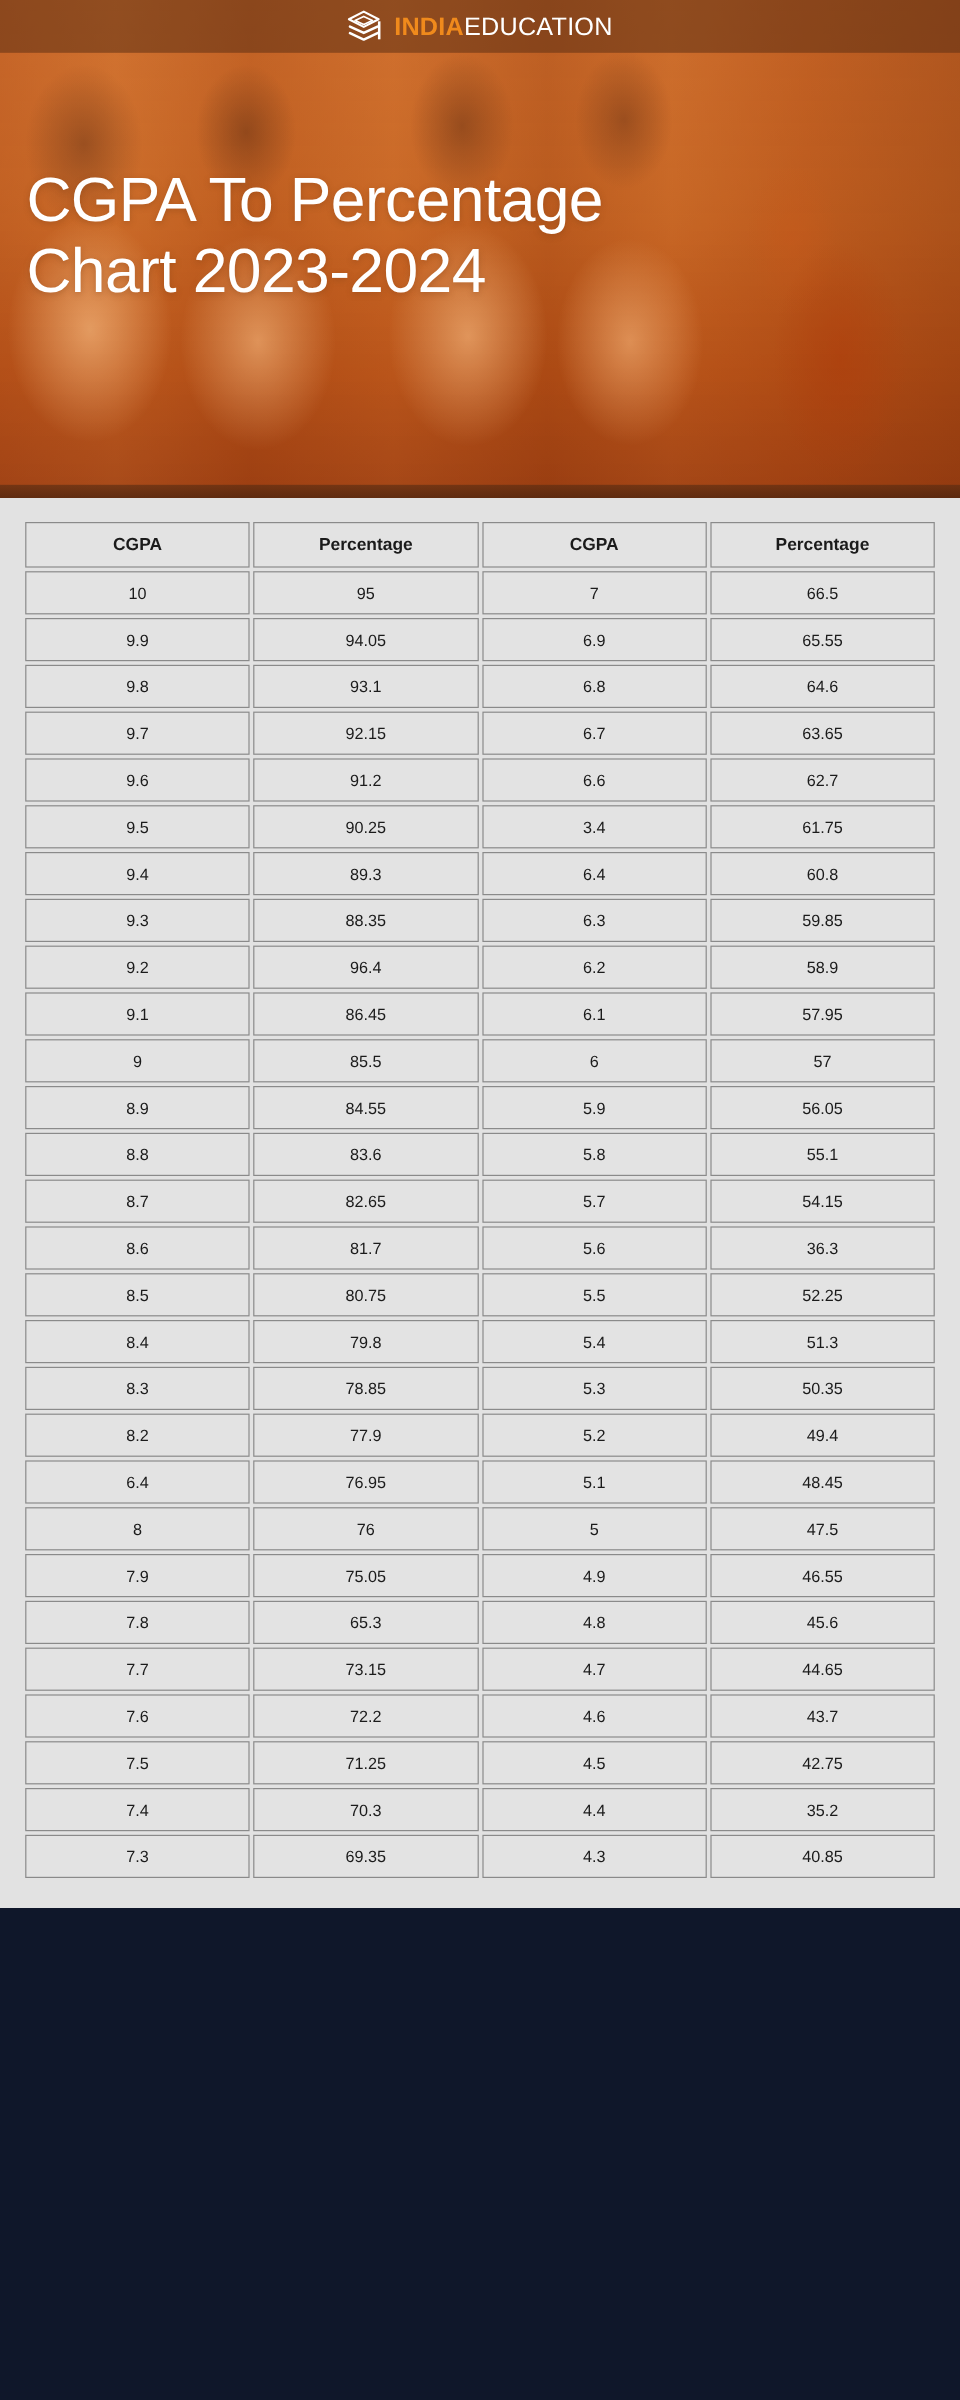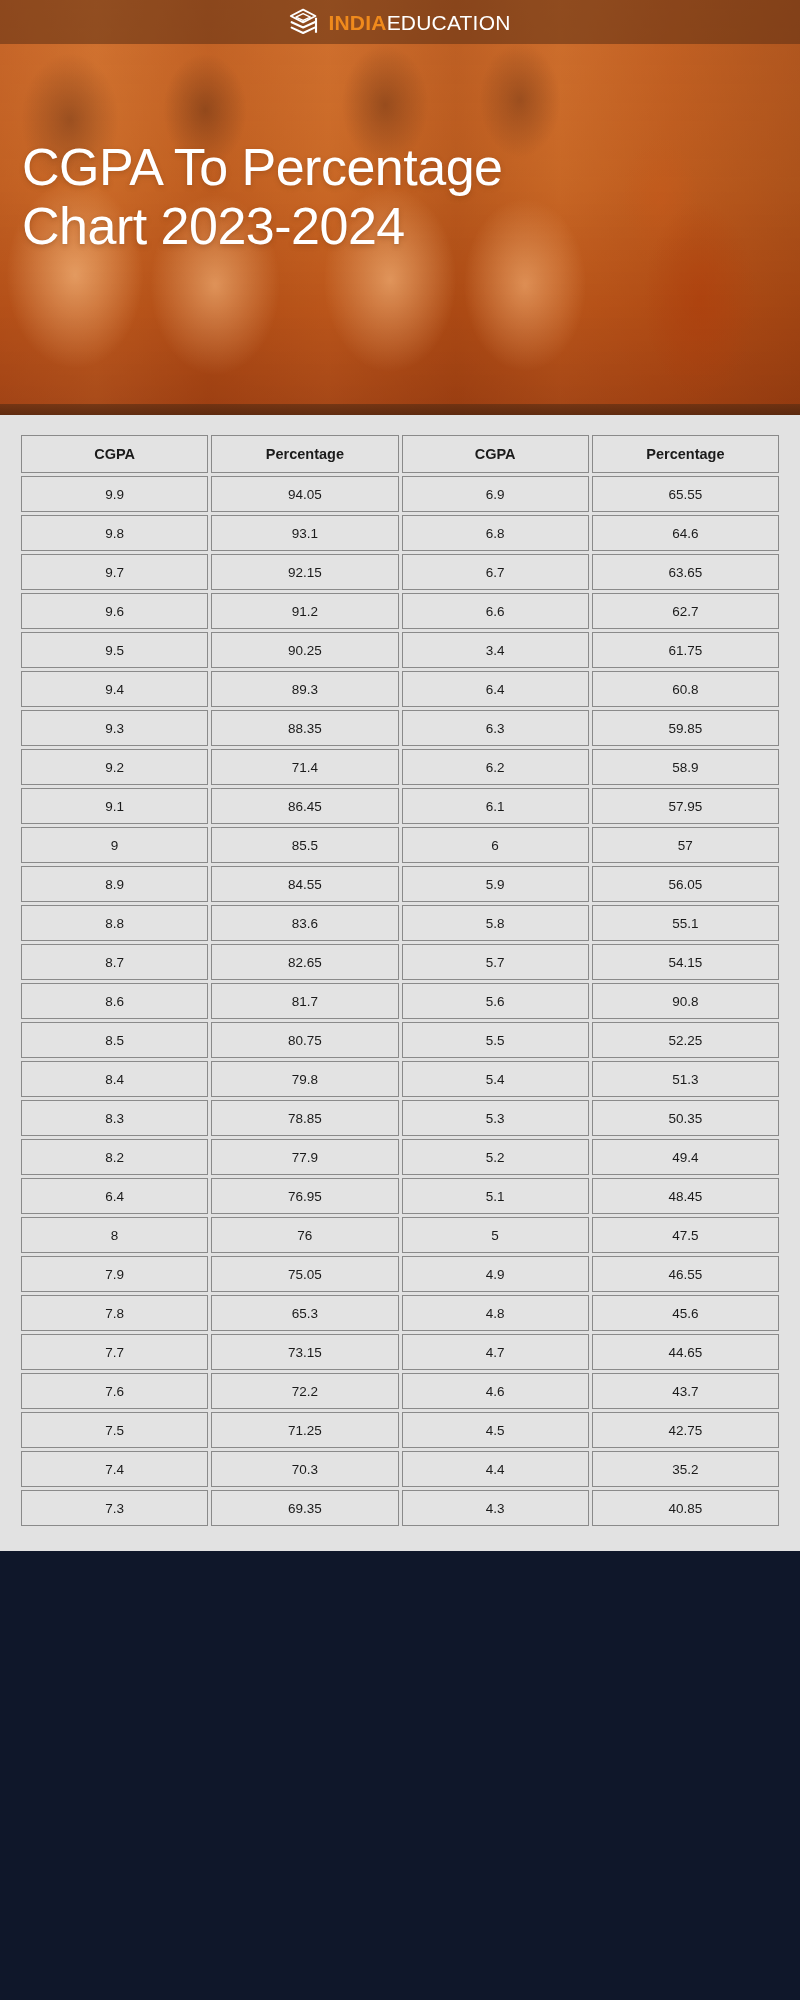--- a/index.html
+++ b/index.html
@@ -197,20 +197,26 @@
       <thead>
         <tr id="header-row">
             <th>CGPA</th>
             <th>Percentage</th>
             <th>CGPA</th>
             <th>Percentage</th>
           </tr>
       </thead>
       <tbody id="table-body">
           <tr>
+            <td>10</td>
+            <td>95</td>
+            <td>7</td>
+            <td>66.5</td>
+          </tr>
+          <tr>
             <td>9.9</td>
             <td>94.05</td>
             <td>6.9</td>
             <td>65.55</td>
           </tr>
           <tr>
             <td>9.8</td>
             <td>93.1</td>
             <td>6.8</td>
             <td>64.6</td>
@@ -240,21 +246,21 @@
             <td>60.8</td>
           </tr>
           <tr>
             <td>9.3</td>
             <td>88.35</td>
             <td>6.3</td>
             <td>59.85</td>
           </tr>
           <tr>
             <td>9.2</td>
-            <td>71.4</td>
+            <td>96.4</td>
             <td>6.2</td>
             <td>58.9</td>
           </tr>
           <tr>
             <td>9.1</td>
             <td>86.45</td>
             <td>6.1</td>
             <td>57.95</td>
           </tr>
           <tr>
@@ -278,21 +284,21 @@
           <tr>
             <td>8.7</td>
             <td>82.65</td>
             <td>5.7</td>
             <td>54.15</td>
           </tr>
           <tr>
             <td>8.6</td>
             <td>81.7</td>
             <td>5.6</td>
-            <td>90.8</td>
+            <td>36.3</td>
           </tr>
           <tr>
             <td>8.5</td>
             <td>80.75</td>
             <td>5.5</td>
             <td>52.25</td>
           </tr>
           <tr>
             <td>8.4</td>
             <td>79.8</td>

